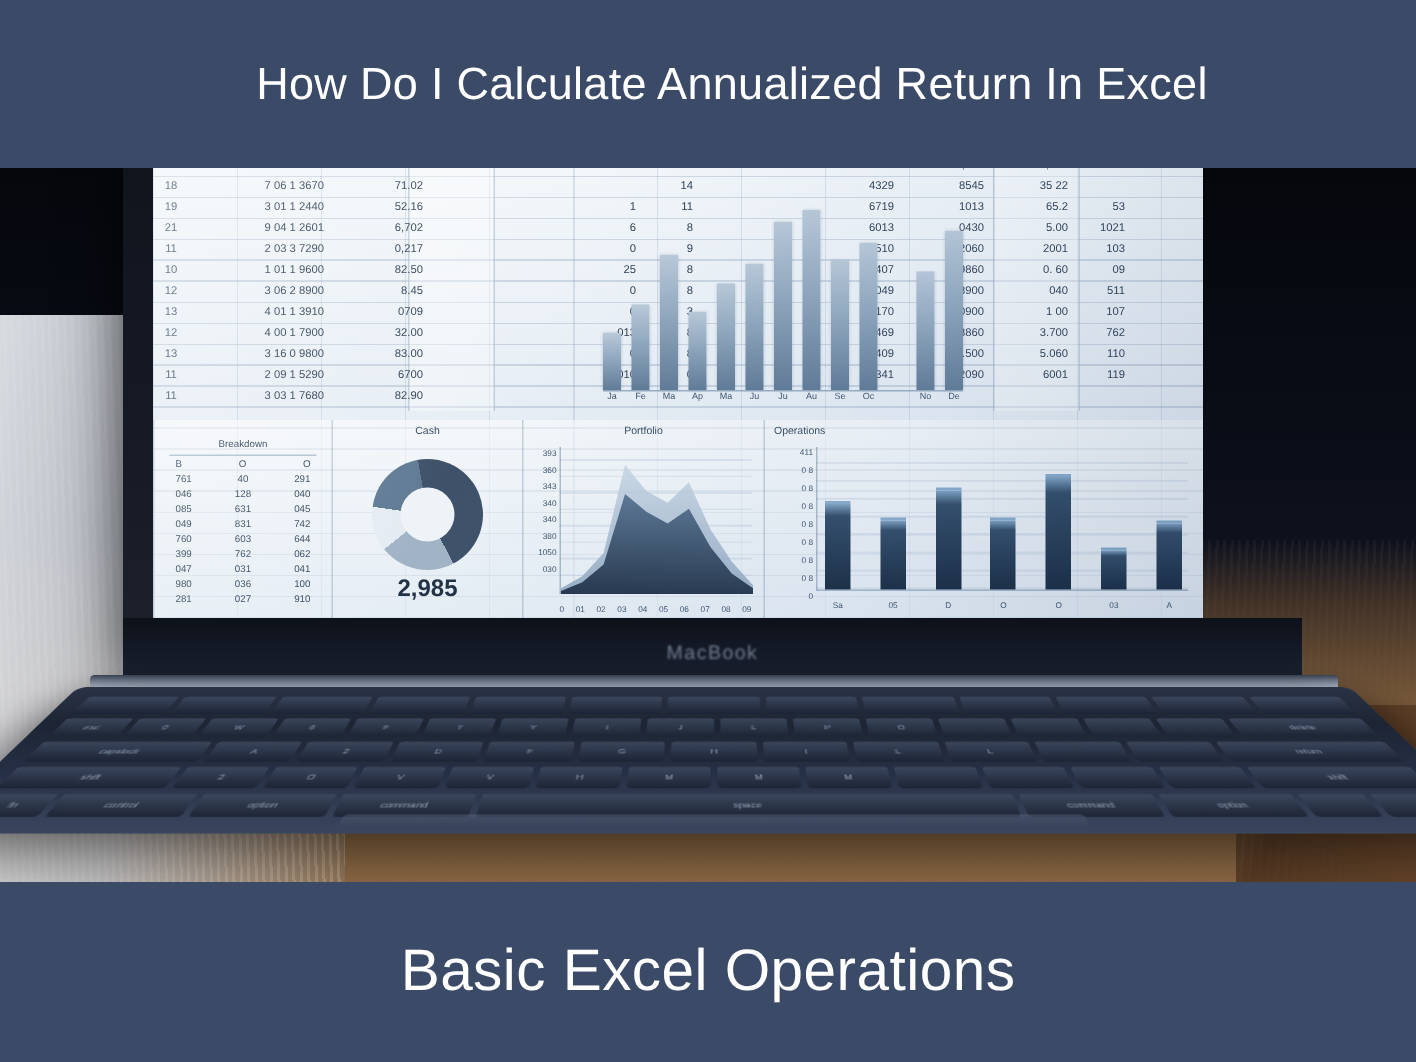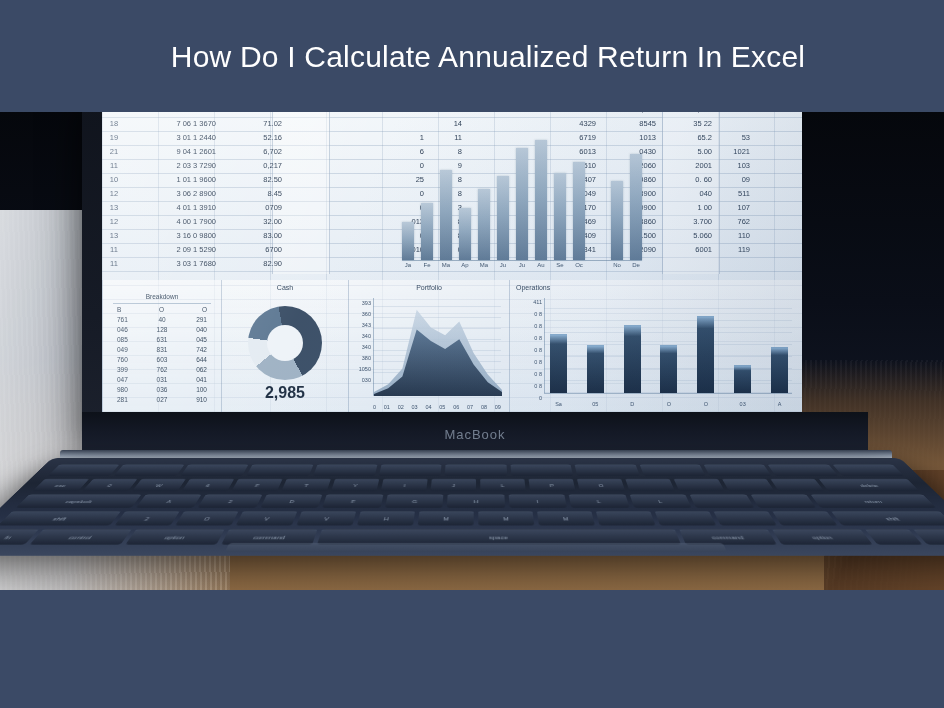--- a/index.html
+++ b/index.html
@@ -907,14 +907,17 @@
           </div>
         </div>
       <div class="trackpad-strip"></div>
     </div>
   </div>
 
   <div class="banner banner-top">
     <div class="title-text">How Do I Calculate Annualized Return In Excel</div>
   </div>
 
+  <div class="banner banner-bottom">
+    <div class="category-text">Basic Excel Operations</div>
+  </div>
 
 </div>
 
 </body></html>

